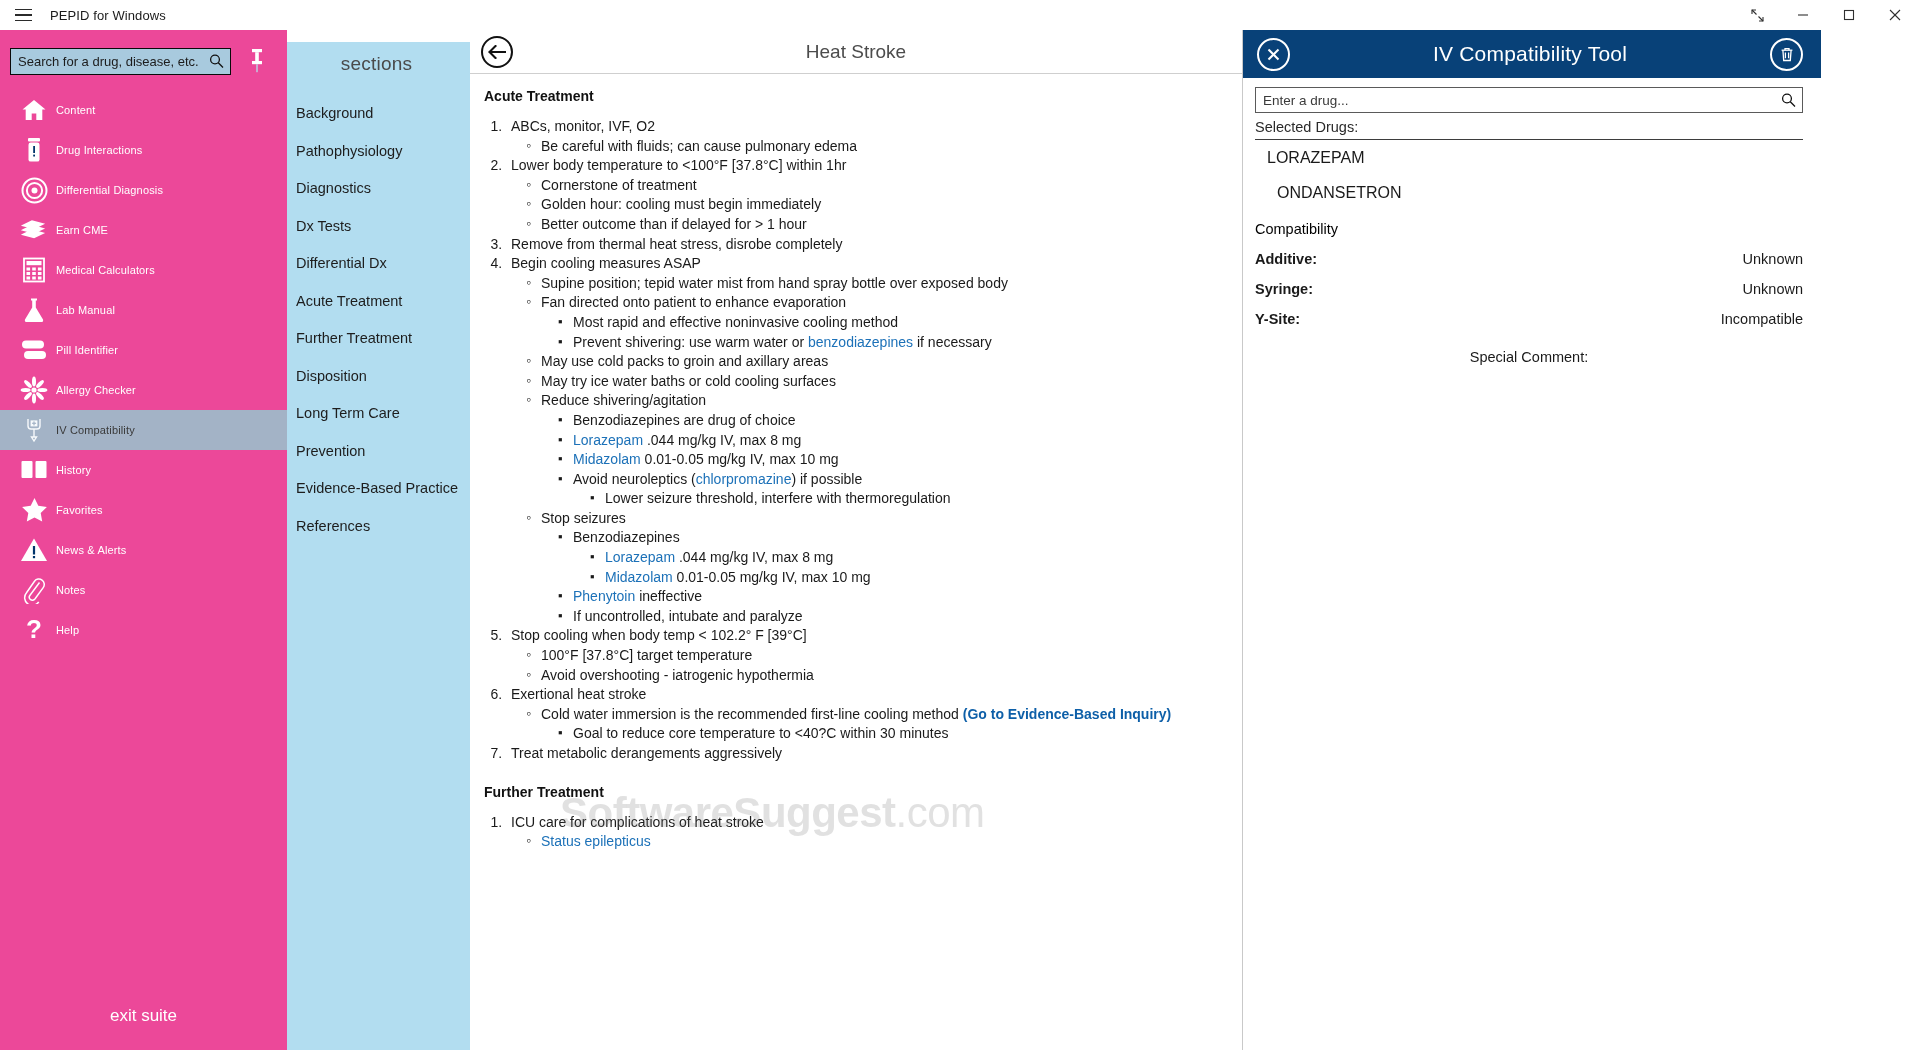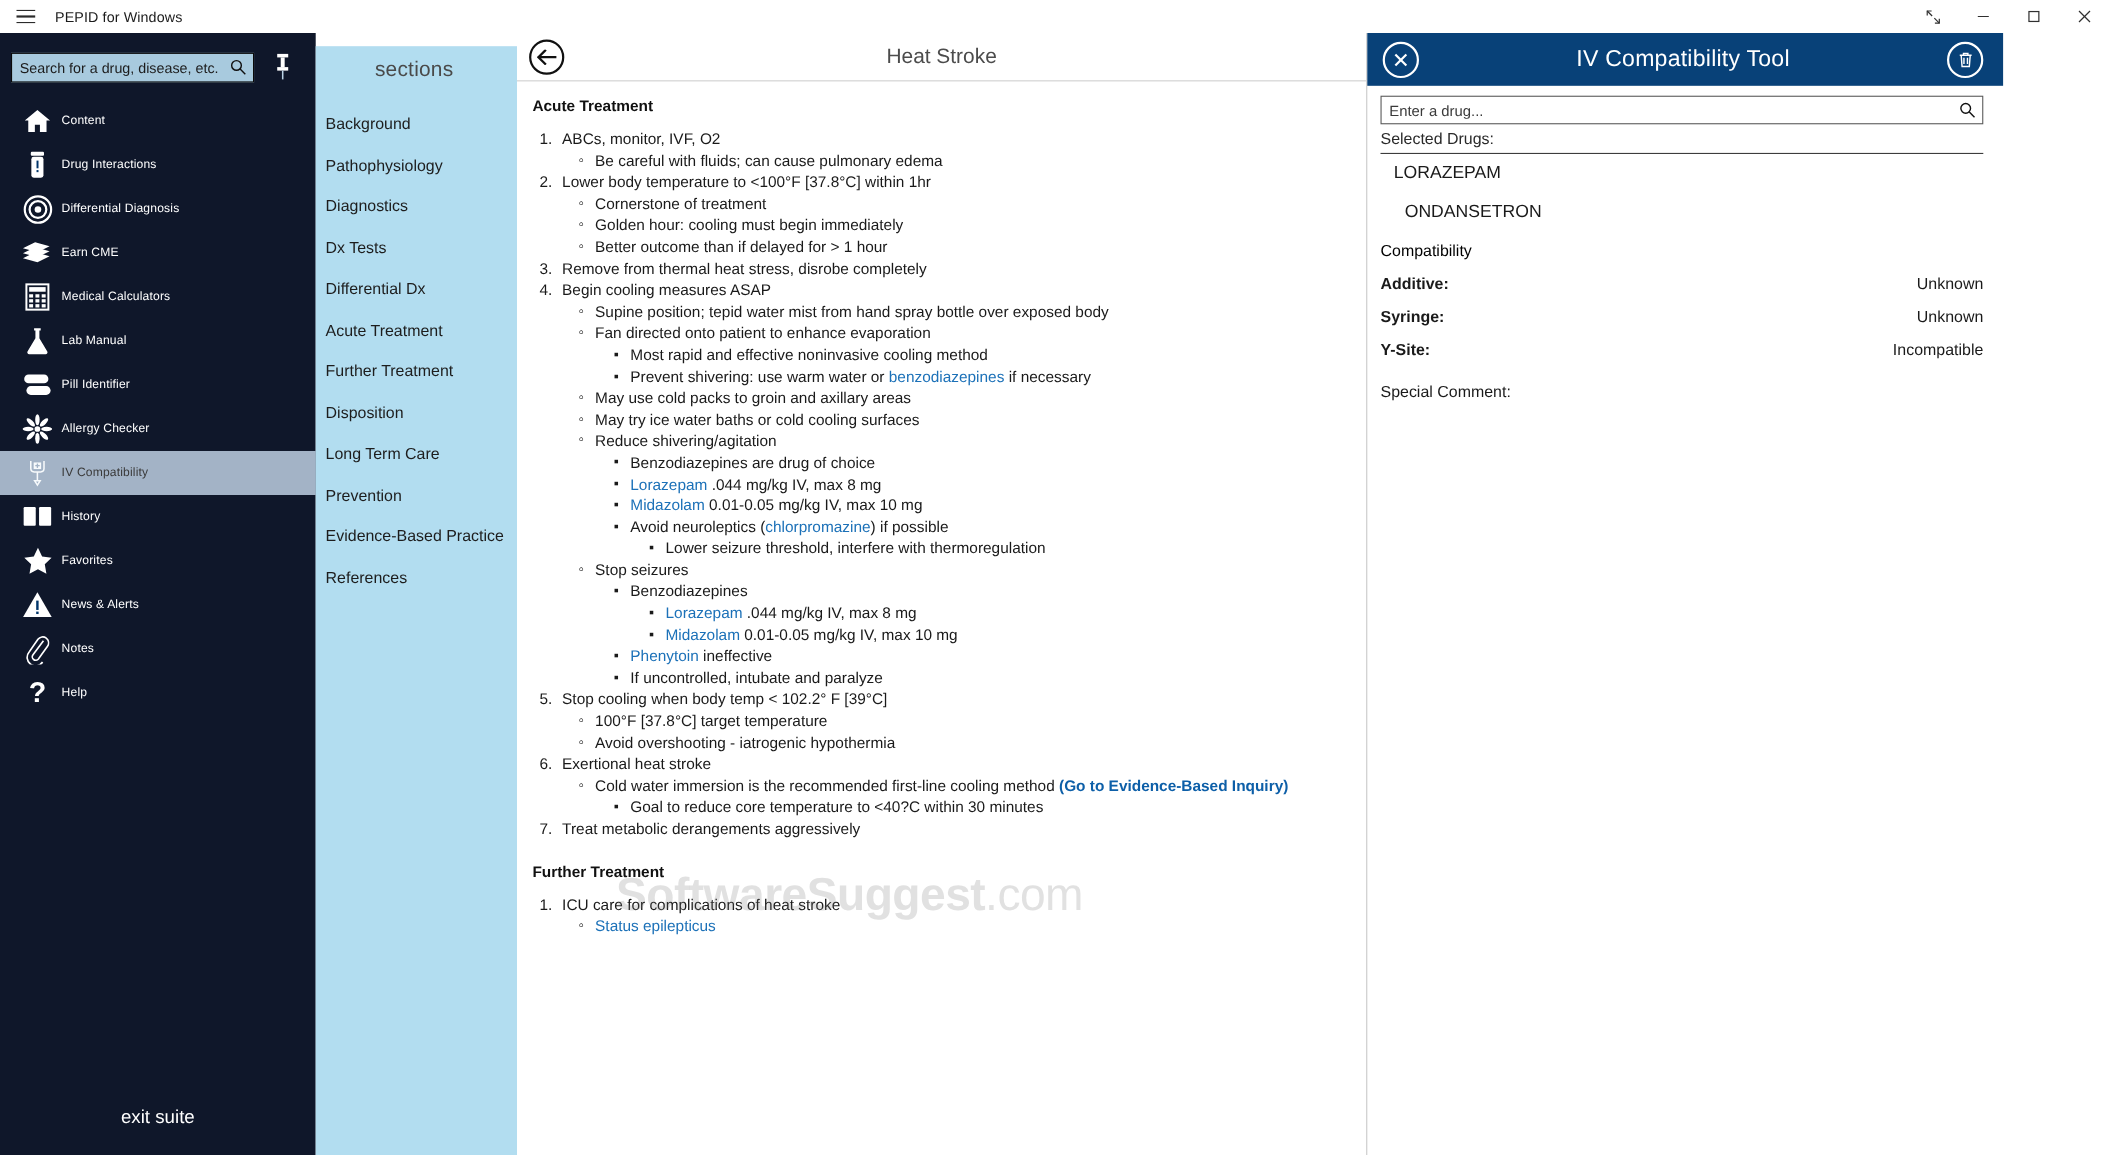--- a/index.html
+++ b/index.html
@@ -27,21 +27,21 @@
   }
   .win-btn {
     width: 46px; height: 30px; display: flex; align-items: center; justify-content: center;
     color: #303030; font-size: 13px; cursor: pointer;
   }
   .win-btn svg { display: block; }
 
   
   .leftnav {
     position: absolute; left: 0; top: 30px; width: 287px; height: 1020px;
-    background: #0f172a;
+    background: #ec4899;
   }
   .search-row {
     display: flex; align-items: center; padding: 10px 10px 0 10px; height: 52px;
   }
   .search-box {
     position: relative; width: 221px; height: 27px;
     background: #a8cade; border: 1px solid #0a0a0a;
     display: flex; align-items: center;
   }
   .search-box input {
@@ -191,21 +191,21 @@
   .compat-label {
     margin-top: 19px; font-size: 14.5px; color: #000000;
   }
   .compat-row {
     display: flex; justify-content: space-between; align-items: baseline;
     margin-top: 14px; font-size: 14.5px;
   }
   .compat-row .k { color: #1a1a1a; font-weight: bold; }
   .compat-row .v { color: #1a1a1a; }
   .special-comment {
-    margin-top: 22px; font-size: 14.5px; color: #1a1a1a;
+    margin-top: 22px; font-size: 14.5px; color: #1a1a1a; text-align: center;
   }
 </style>
 </head>
 <body>
 
 <div class="app">
 
   <div class="titlebar">
     <div class="hamburger">
       <span></span>

